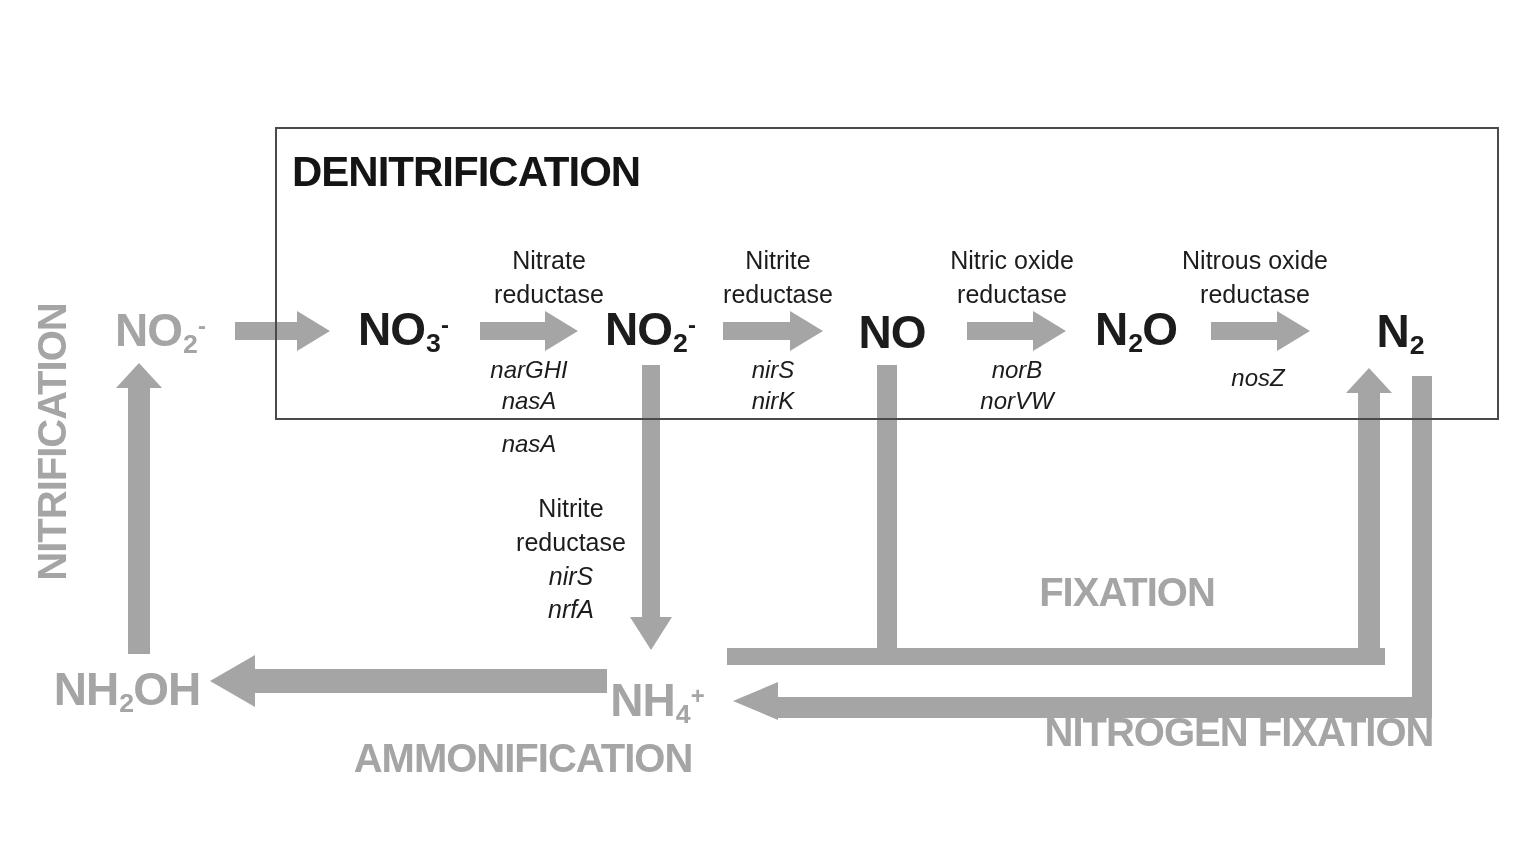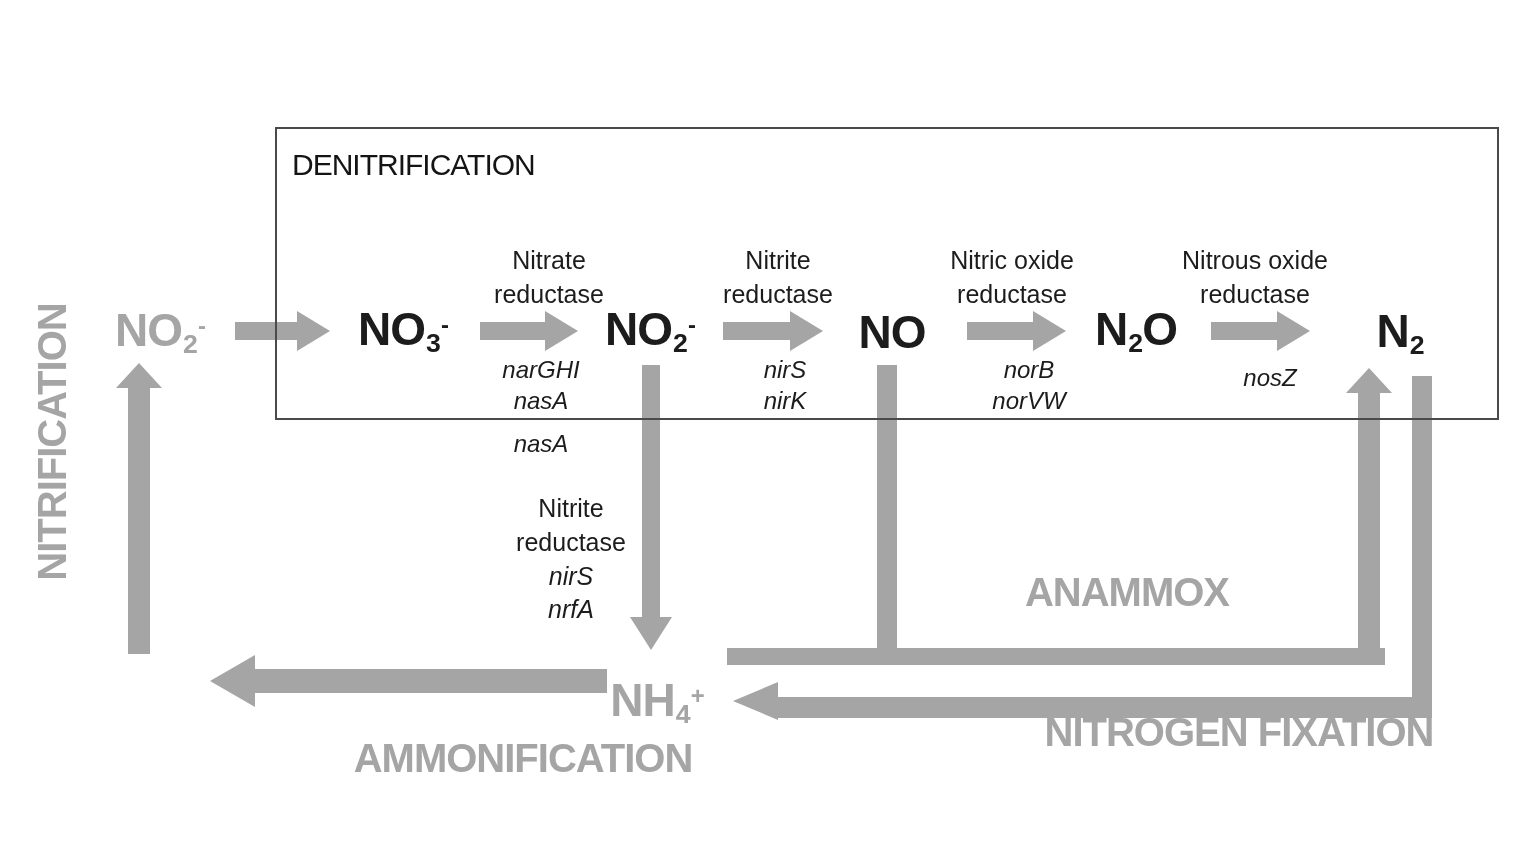--- a/index.html
+++ b/index.html
@@ -6,40 +6,40 @@
   .canvas{
     position:relative;width:1536px;height:864px;background:#ffffff;overflow:hidden;
     font-family:"Liberation Sans","DejaVu Sans",sans-serif;
   }
   
   .denit-box{
     position:absolute;left:275px;top:127px;width:1220px;height:289px;
     border:2px solid #4a4a4a;background:transparent;z-index:5;pointer-events:none;
   }
   .box-title{
-    position:absolute;left:292px;top:148px;font-size:30px;font-weight:normal;
+    position:absolute;left:292px;top:148px;font-size:42px;font-weight:bold;
     color:#141414;letter-spacing:-1px;white-space:nowrap;z-index:6;
   }
   
   .mol{
     position:absolute;transform:translate(-50%,-50%);font-weight:bold;font-size:46px;
     letter-spacing:-1px;white-space:nowrap;z-index:6;line-height:1;
   }
   .mol sub{font-size:0.58em;vertical-align:-0.28em;margin-left:1px;}
   .mol sup{font-size:0.52em;vertical-align:0.5em;margin-left:1px;}
   .black{color:#1c1c1c;}
   .grayt{color:#a5a5a5;}
   
   .enzyme{
     position:absolute;transform:translateX(-50%);text-align:center;font-size:25px;
     color:#1c1c1c;line-height:1.35;white-space:nowrap;z-index:6;
   }
   .genes{
     position:absolute;transform:translateX(-50%);text-align:center;font-size:24px;
-    font-style:italic;color:#1c1c1c;line-height:1.3;white-space:nowrap;z-index:6;margin-left:12px;
+    font-style:italic;color:#1c1c1c;line-height:1.3;white-space:nowrap;z-index:6;
   }
   .dnra-genes{font-style:italic;}
   
   .pathway{
     position:absolute;transform:translate(-50%,-50%);font-size:40px;font-weight:bold;
     color:#a5a5a5;letter-spacing:-1px;white-space:nowrap;z-index:6;line-height:1;
   }
   .rot{transform:translate(-50%,-50%) rotate(-90deg);}
   
   .bar{position:absolute;background:#a5a5a5;z-index:2;}
@@ -109,20 +109,23 @@
   </div>
 
   <div class="mol black" style="left:1136px;top:332px;">
     <span>N</span><sub>2</sub><span>O</span>
   </div>
 
   <div class="mol black" style="left:1400px;top:334px;">
     <span>N</span><sub>2</sub>
   </div>
 
+  <div class="mol grayt" style="left:127px;top:692px;">
+    <span>NH</span><sub>2</sub><span>OH</span>
+  </div>
 
   <div class="mol grayt" style="left:657px;top:688px;margin-top:15px;">
     <span>NH</span><sub>4</sub><sup>+</sup>
   </div>
 
   <div class="enzyme" style="left:509px;top:244px;margin-left:40px;">
     <div>Nitrate</div>
     <div>reductase</div>
   </div>
   <div class="enzyme" style="left:778px;top:244px;">
@@ -159,16 +162,16 @@
 
   <div class="enzyme" style="left:571px;top:492px;">
     <div>Nitrite</div>
     <div>reductase</div>
     <div class="dnra-genes">nirS</div>
     <div class="dnra-genes">nrfA</div>
   </div>
 
   <div class="pathway rot" style="left:52px;top:442px;">NITRIFICATION</div>
   <div class="pathway" style="left:523px;top:758px;">AMMONIFICATION</div>
-  <div class="pathway" style="left:1127px;top:592px;">ANAMMOX</div>
+  <div class="pathway" style="left:1127px;top:592px;">FIXATION</div>
   <div class="pathway" style="left:1210px;top:732px;margin-left:29px;">NITROGEN FIXATION</div>
 
 </div>
 
 </body></html>

